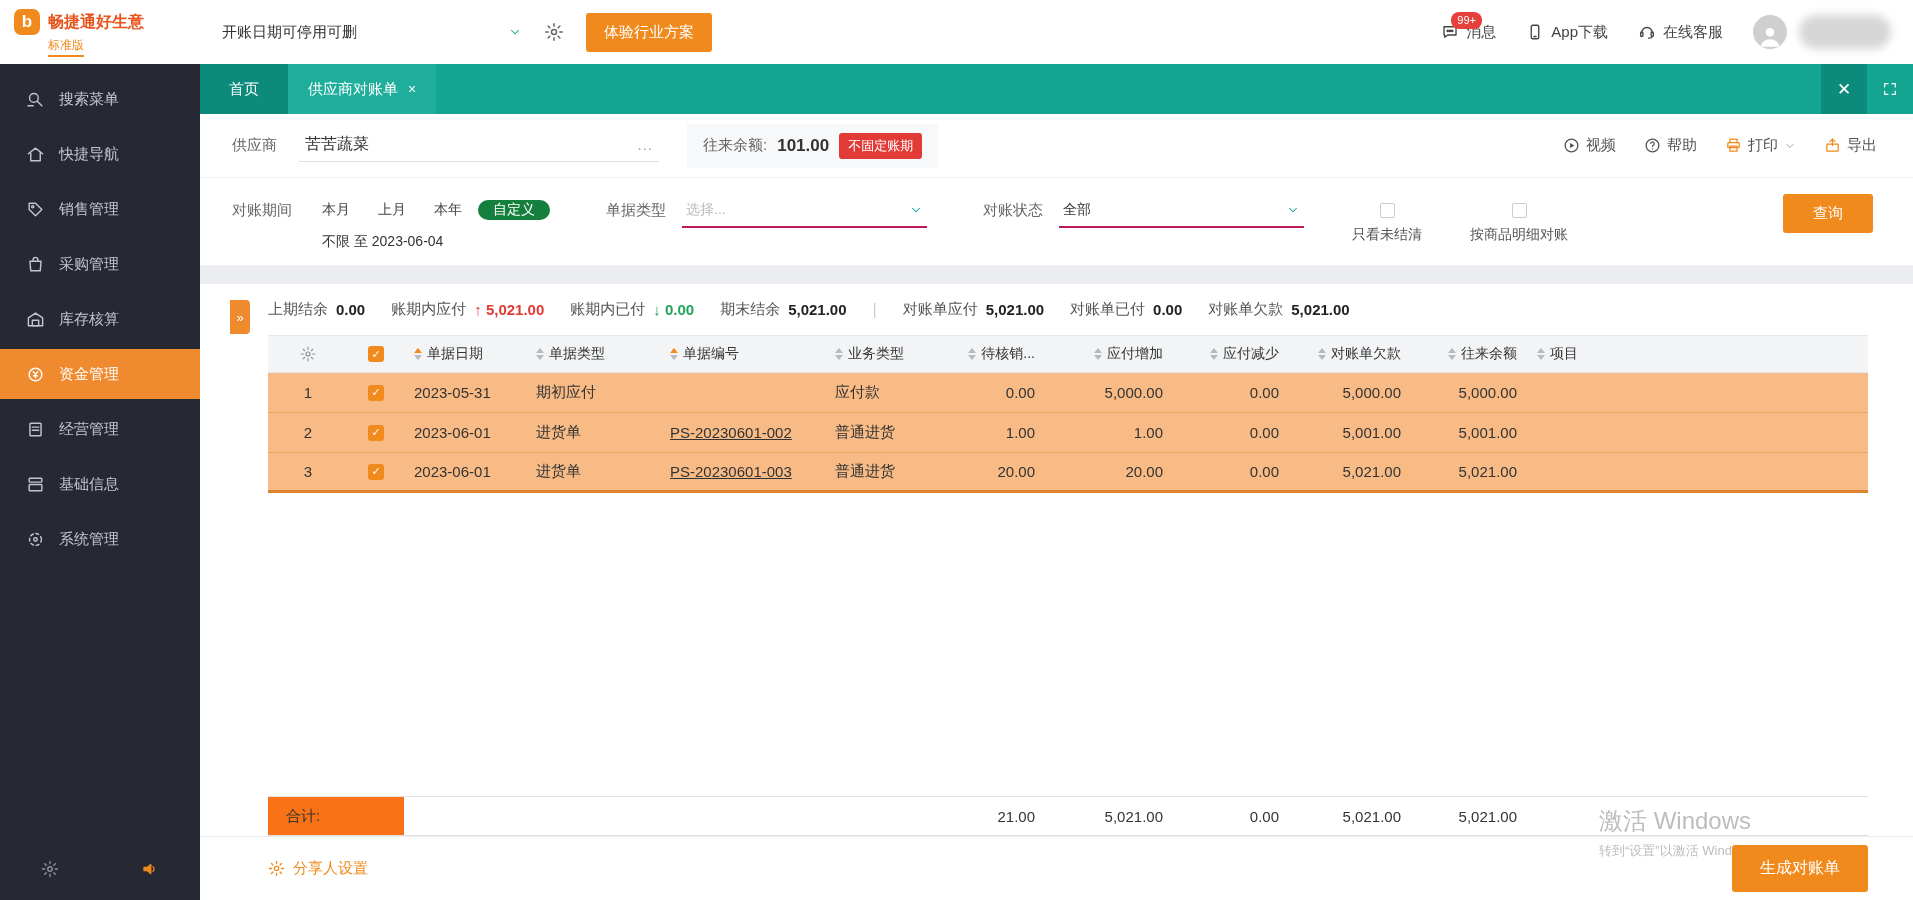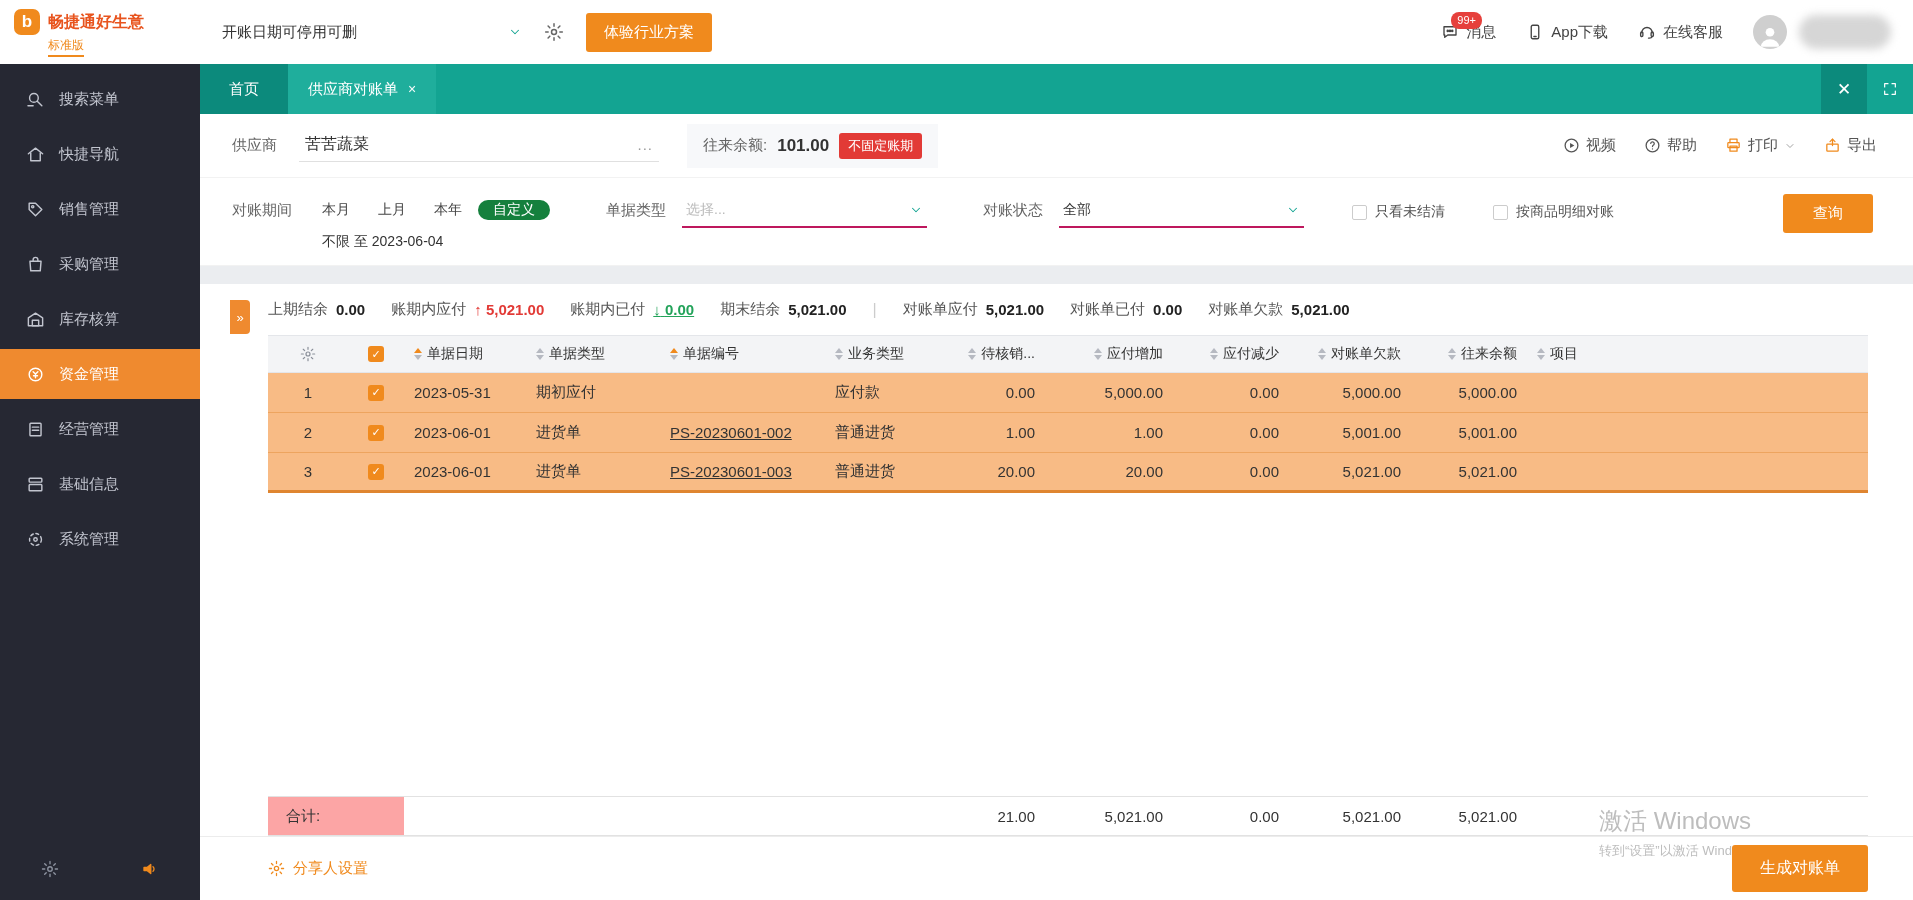--- a/index.html
+++ b/index.html
@@ -65,35 +65,35 @@
   .f-label { color:#666; font-size:15px; margin-top:7px; white-space:nowrap; }
   .period-block { margin-left:18px; display:flex; flex-direction:column; }
   .period-row { display:flex; align-items:center; gap:4px; }
   .pbtn { background:none; border:none; font-size:14px; color:#444; padding:7px 12px; cursor:pointer; }
   .pbtn-custom { background:#15803d; border:none; color:#fff; font-size:14px; padding:1px 15px; border-radius:15px; cursor:pointer; }
   .period-range { margin-top:7px; padding-left:12px; font-size:14px; color:#333; }
   .fselect { width:245px; margin-left:16px; margin-top:2px; border-bottom:2px solid #be185d; display:flex; align-items:center; justify-content:space-between; padding:5px 4px 7px; font-size:14px; cursor:pointer; }
   .placeholder { color:#bbb; }
   .ml-56 { margin-left:56px; }
   .ml-48 { margin-left:48px; }
-  .chk { display:flex; align-items:center; gap:8px; margin-top:9px; font-size:14px; color:#555; cursor:pointer; }
+  .chk { display:flex; align-items:center; gap:8px; margin-top:9px; font-size:14px; color:#555; cursor:pointer;flex-direction:column; }
   .box { width:15px; height:15px; border:1px solid #ccc; border-radius:2px; background:#fff; flex:0 0 15px; }
   .query-btn { position:absolute; right:40px; top:16px; background:#f08a1d; color:#fff; border:none; font-size:15px; padding:10px 30px; border-radius:3px; cursor:pointer; }
 
   .band { flex:0 0 18px; background:#ebedf0; }
 
   .panel { flex:1; position:relative; display:flex; flex-direction:column; min-height:0; }
   .collapse-tab { position:absolute; left:30px; top:16px; width:20px; height:34px; background:#ef8a2f; color:#fff; border-radius:0 4px 4px 0; display:flex; align-items:center; justify-content:center; font-size:13px; cursor:pointer; z-index:2; }
 
   .summary { display:flex; align-items:center; gap:26px; padding:16px 45px 12px 68px; font-size:15px; white-space:nowrap; }
   .sumi { display:flex; align-items:center; gap:8px; }
   .sum-label { color:#555; }
   .sum-value { color:#222; font-weight:bold; }
   .red { color:#e23a36 !important; }
-  .green { color:#23a35a !important;text-decoration:underline; }
+  .green { color:#23a35a !important; }
   .divider { color:#ccc; font-size:16px; }
 
   .table-wrap { margin:4px 45px 0 68px; }
   .grid { display:grid; grid-template-columns:80px 56px 122px 134px 165px 110px 110px 128px 116px 122px 116px 1fr; }
   .thead { background:#f3f4f6; border-top:1px solid #e4e6ea; border-bottom:1px solid #e4e6ea; height:38px; }
   .th { display:flex; align-items:center; font-size:14px; color:#333; padding:0 10px; white-space:nowrap; overflow:hidden; cursor:pointer; }
   .th.num { justify-content:flex-end; }
   .th.center { justify-content:center; }
   .sort { display:inline-flex; flex-direction:column; gap:2px; margin-right:5px; flex:0 0 auto; }
   .sort i { display:block; width:0; height:0; border-left:4px solid transparent; border-right:4px solid transparent; }
@@ -105,21 +105,21 @@
   .td { display:flex; align-items:center; font-size:15px; color:#333; padding:0 10px; white-space:nowrap; overflow:hidden; }
   .td.num { justify-content:flex-end; }
   .td.center { justify-content:center; }
   .link { text-decoration:underline; color:#333; cursor:pointer; }
   .cbx { width:16px; height:16px; background:#f08a1d; border-radius:3px; color:#fff; font-size:11px; display:flex; align-items:center; justify-content:center; cursor:pointer; }
   .gear-hd { color:#8a8f99; }
 
   .spacer { flex:1; }
 
   .totals { margin:0 45px 0 68px; border-top:1px solid #e2e2e2; border-bottom:1px solid #e2e2e2; height:40px; flex:0 0 40px; }
-  .totals .label-cell { grid-column:1 / 3; background:#fca5a5; display:flex; align-items:center; padding-left:18px; font-size:15px; color:#333; }
+  .totals .label-cell { grid-column:1 / 3; background:#f97316; display:flex; align-items:center; padding-left:18px; font-size:15px; color:#333; }
   .totals .td { font-weight:normal; }
 
   .bottombar { flex:0 0 64px; border-top:1px solid #ececec; display:flex; align-items:center; padding:0 45px 0 68px; position:relative; }
   .share { display:flex; align-items:center; gap:8px; color:#f08a1d; font-size:15px; cursor:pointer; }
   .gen-btn { margin-left:auto; background:#f08a1d; color:#fff; border:none; font-size:16px; padding:13px 28px; border-radius:3px; cursor:pointer; position:relative; z-index:3; }
 
   .watermark { position:absolute; right:158px; bottom:40px; color:#bdbdbd; z-index:2; pointer-events:none; }
   .wm1 { font-size:24px;margin-top:44px; }
   .wm2 { font-size:13px; margin-top:5px; }
 </style>

